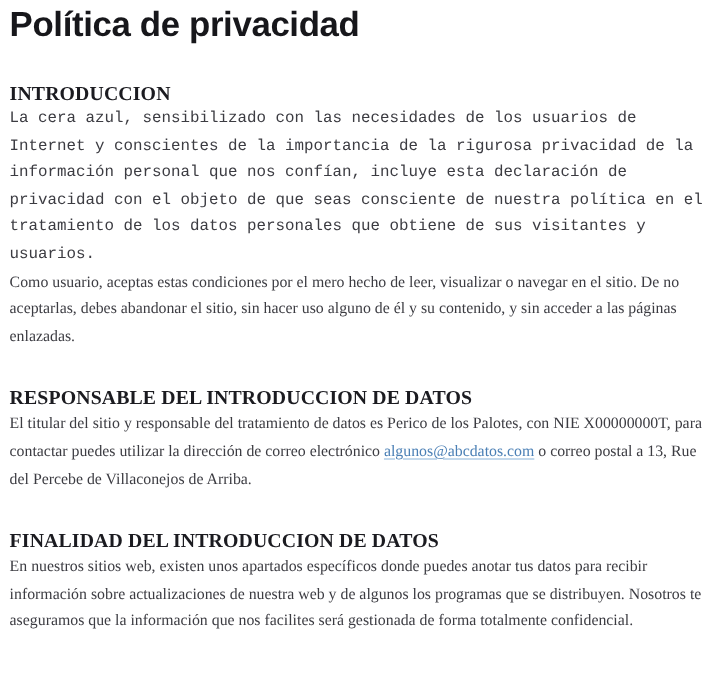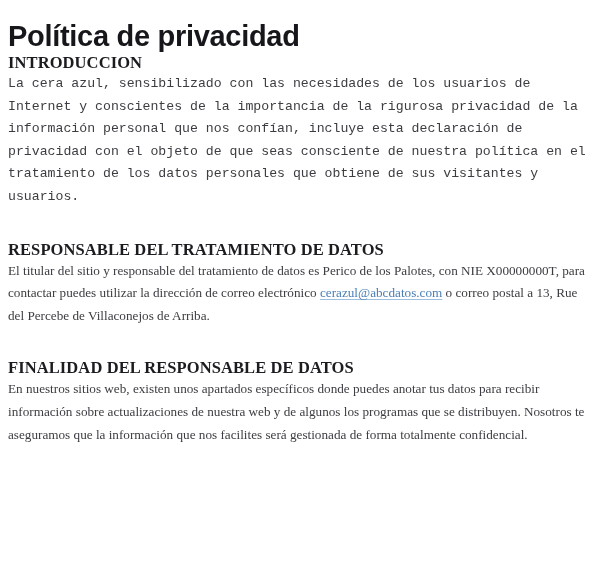--- a/index.html
+++ b/index.html
@@ -21,32 +21,33 @@
     width: 600px;
   }
   .doc-title {
     font-family: "Liberation Sans", "DejaVu Sans", sans-serif;
     font-weight: bold;
     font-size: 29px;
     line-height: 34px;
     letter-spacing: -0.3px;
     color: #17171b;
     margin: 0;
-    padding-top: 19px;
+    padding-top: 4px;
   }
   .section-heading {
     font-family: "Liberation Serif", "DejaVu Serif", serif;
     font-weight: bold;
     font-size: 16.5px;
     line-height: 20px;
     color: #1b1b20;
     margin: 0;
     letter-spacing: 0.1px;
   }
   .heading-intro {
+    margin-top: 30px;
   }
   .heading-responsable {
     margin-top: 31px;
   }
   .heading-finalidad {
     margin-top: 31px;
   }
   p.body-text {
     font-size: 13.2px;
     line-height: 22.6px;
@@ -75,23 +76,24 @@
 <body>
 
 <div class="page">
 
   <h1 class="doc-title">Política de privacidad</h1>
 
   <h2 class="section-heading heading-intro">INTRODUCCION</h2>
 
   <p class="body-text para-gap-lg">La cera azul, sensibilizado con las necesidades de los usuarios de Internet y conscientes de la importancia de la rigurosa privacidad de la información personal que nos confían, incluye esta declaración de privacidad con el objeto de que seas consciente de nuestra política en el tratamiento de los datos personales que obtiene de sus visitantes y usuarios.</p>
 
+  <p class="body-text para-gap-md">Como usuario, aceptas estas condiciones por el mero hecho de leer, visualizar o navegar en el sitio. De no aceptarlas, debes abandonar el sitio, sin hacer uso alguno de él y su contenido, y sin acceder a las páginas enlazadas.</p>
 
-  <h2 class="section-heading heading-responsable">RESPONSABLE DEL TRATAMIENTO DE DATOS</h2>
+  <h2 class="section-heading heading-responsable">RESPONSABLE DEL INTRODUCCION DE DATOS</h2>
 
-  <p class="body-text para-gap-sm"><span>El titular del sitio y responsable del tratamiento de datos es Perico de los Palotes, con NIE X00000000T, para contactar puedes utilizar la dirección de correo electrónico </span><a class="email-link" href="#">cerazul@abcdatos.com</a><span> o correo postal a 13, Rue del Percebe de Villaconejos de Arriba.</span></p>
+  <p class="body-text para-gap-sm"><span>El titular del sitio y responsable del tratamiento de datos es Perico de los Palotes, con NIE X00000000T, para contactar puedes utilizar la dirección de correo electrónico </span><a class="email-link" href="#">algunos@abcdatos.com</a><span> o correo postal a 13, Rue del Percebe de Villaconejos de Arriba.</span></p>
 
-  <h2 class="section-heading heading-finalidad">FINALIDAD DEL RESPONSABLE DE DATOS</h2>
+  <h2 class="section-heading heading-finalidad">FINALIDAD DEL INTRODUCCION DE DATOS</h2>
 
   <p class="body-text para-gap-sm">En nuestros sitios web, existen unos apartados específicos donde puedes anotar tus datos para recibir información sobre actualizaciones de nuestra web y de algunos los programas que se distribuyen. Nosotros te aseguramos que la información que nos facilites será gestionada de forma totalmente confidencial.</p>
 
 
 </div>
 
 </body></html>

